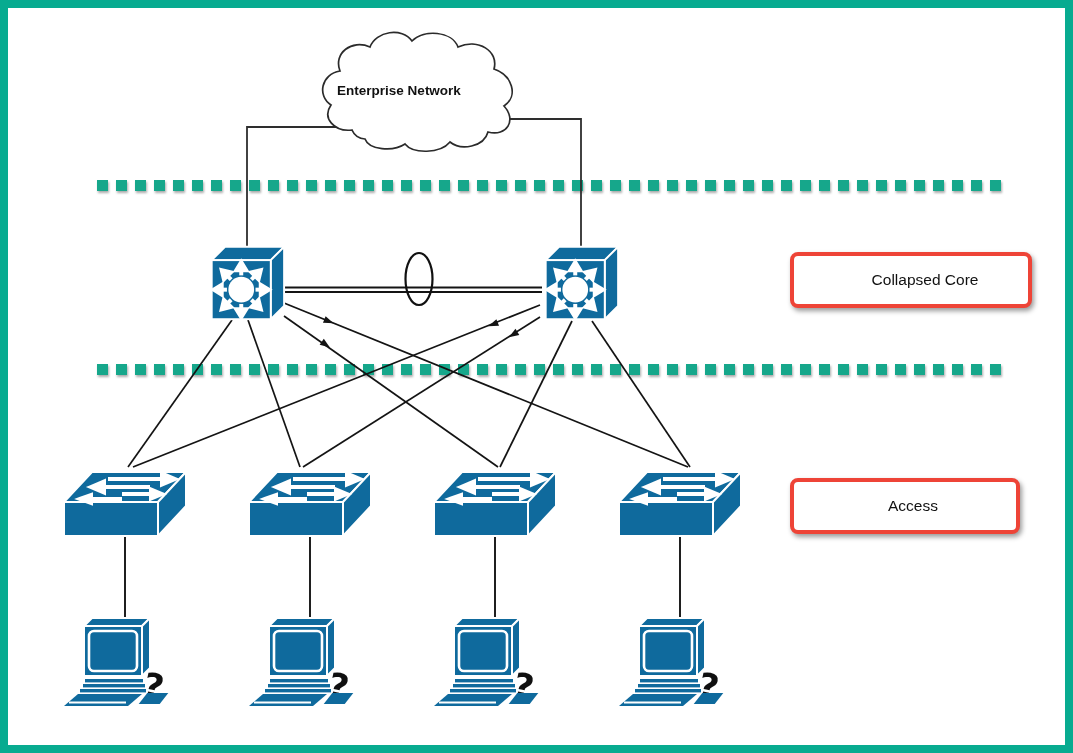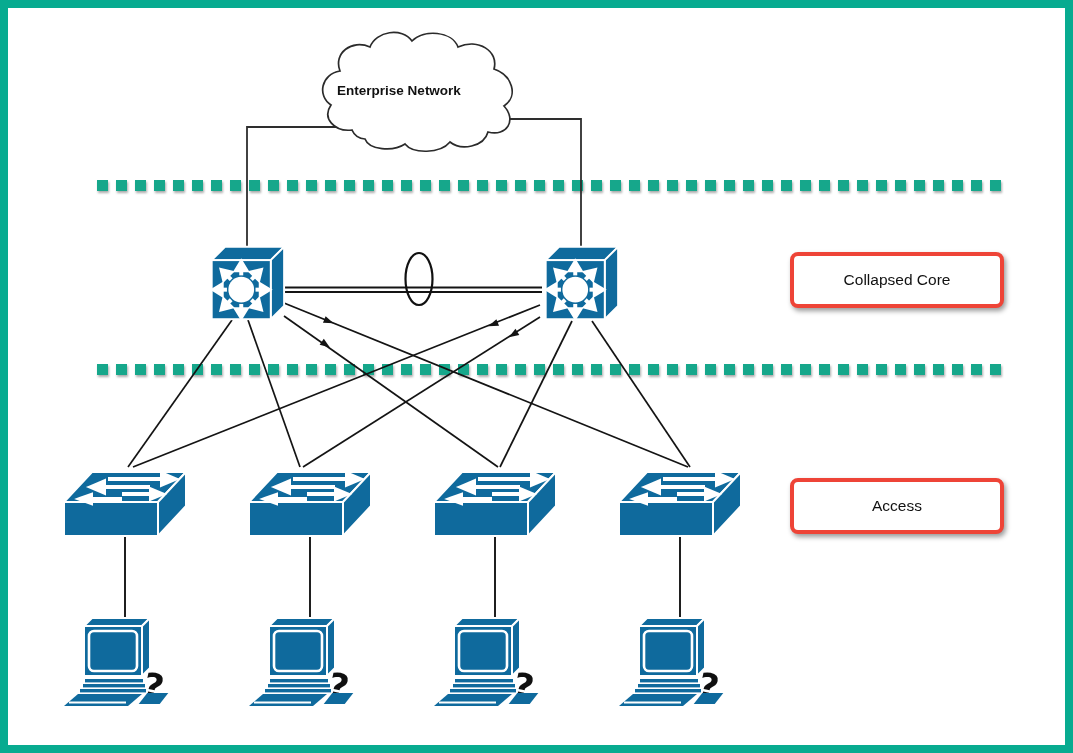--- a/index.html
+++ b/index.html
@@ -26,22 +26,22 @@
   
   .cloud-label{position:absolute;left:318px;top:83px;width:162px;text-align:center;z-index:4;
                font-size:13.5px;font-weight:bold;color:#111;}
 
   
   .zone-label{position:absolute;left:790px;width:206px;height:48px;z-index:5;
               background:#fff;border:4px solid #EE4437;border-radius:8px;
               box-shadow:2px 3px 5px rgba(0,0,0,.40);
               display:flex;align-items:center;justify-content:center;
               font-size:15.5px;color:#111;}
-  .zone-core{top:252px;}
-  .zone-access{top:478px;}
+  .zone-core{top:252px;padding-left:28px;}
+  .zone-access{top:478px;padding-left:16px;}
 
   
   .qmark{position:absolute;width:34px;height:40px;z-index:6;}
   .qmark .glyph{display:block;font-family:"DejaVu Sans",sans-serif;font-weight:bold;
                 font-size:35px;line-height:1;color:#101010;transform:rotate(12deg);}
   .qmark .dot{position:absolute;left:0px;top:22px;width:21px;height:11px;
               background:#0F6A9D;transform:skewX(-38deg);}
   .hiddefs{position:absolute;width:0;height:0;overflow:hidden;}
 </style>
 </head>

